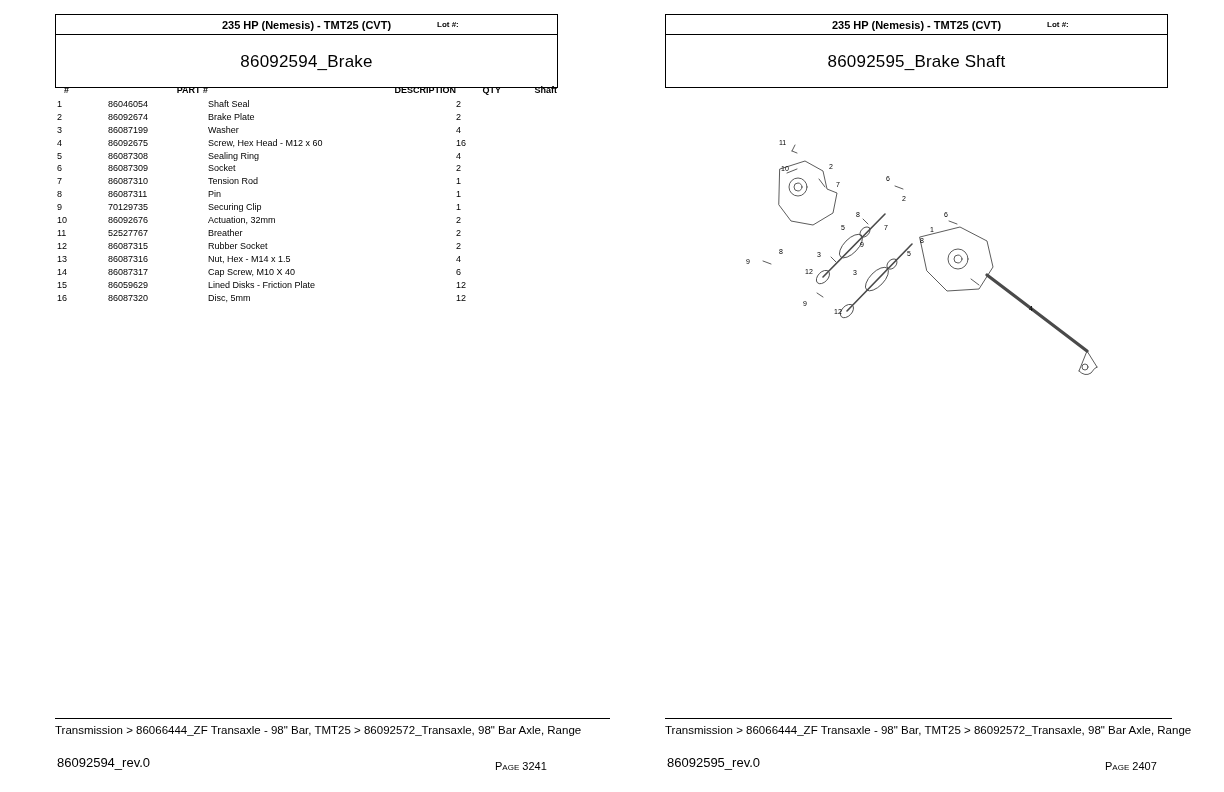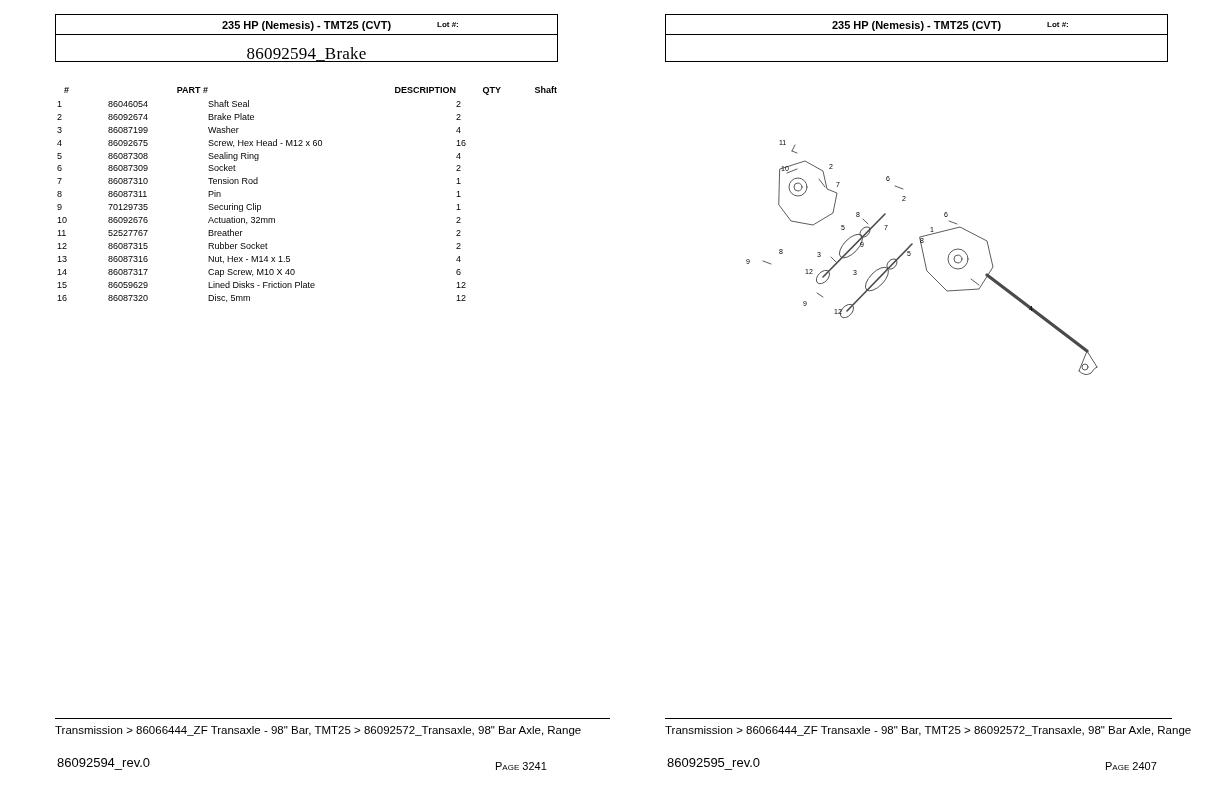--- a/index.html
+++ b/index.html
@@ -4,25 +4,25 @@
 <style>
   html,body{margin:0;padding:0;}
   body{
     width:1224px;height:792px;position:relative;background:#ffffff;
     font-family:"Liberation Sans",sans-serif;color:#000;overflow:hidden;
   }
   .page{position:absolute;top:0;height:792px;}
   .page-left{left:55px;width:556px;}
   .page-right{left:665px;width:545px;}
 
-  .header-box{position:absolute;left:0;top:14px;width:503px;height:48px;border:1px solid #000;box-sizing:border-box;}
+  .header-box{position:absolute;left:0;top:14px;width:503px;height:74px;border:1px solid #000;box-sizing:border-box;}
   .model-row{position:relative;height:19px;border-bottom:1px solid #000;text-align:center;}
   .model-text{font-size:11px;font-weight:bold;line-height:19px;}
   .lot-label{position:absolute;left:374px;top:5px;font-size:8px;font-weight:bold;margin-left:7px;}
-  .title-row{height:37px;display:flex;align-items:center;justify-content:center;font-family:Liberation Serif, serif;}
+  .title-row{height:37px;display:flex;align-items:flex-end;justify-content:center;}
   .page-title{font-size:17px;letter-spacing:.2px;}
 
   .parts-table{position:absolute;left:2px;top:84px;width:500px;font-size:9px;}
   .trow,.thead{display:grid;grid-template-columns:51px 100px 248px 45px 56px;line-height:12.9px;}
   .thead{font-weight:bold;margin-bottom:1px;}
   .thead .tcell{text-align:right;}
   .thead .tcell.c0{text-align:left;padding-left:7px;}
   .tcell{white-space:nowrap;overflow:visible;}
 
   .footer-rule{position:absolute;top:718px;left:0;border-top:1px solid #000;}
@@ -182,20 +182,23 @@
     <span class="page-word">Page</span>
     <span>3241</span>
   </div>
 </div>
 
 <div class="page page-right">
   <div class="header-box">
     <div class="model-row">
       <span class="model-text">235 HP (Nemesis) - TMT25 (CVT)</span>
       <span class="lot-label">Lot #:</span>
+    </div>
+    <div class="title-row">
+      <span class="page-title">86092595_Brake Shaft</span>
     </div>
   </div>
 
   <div class="diagram">
     <svg width="420" height="265" viewBox="0 0 420 265">
       <g fill="none" stroke="#4a4a4a" stroke-width="0.9" stroke-linejoin="round" stroke-linecap="round">
 
         <path d="M57,22 l3,-6 M57,22 l5,2"></path>
 
         <path d="M45,40 L70,32 L88,42 L92,60 L102,64 L98,84 L78,96 L56,92 L44,76 Z"></path>

